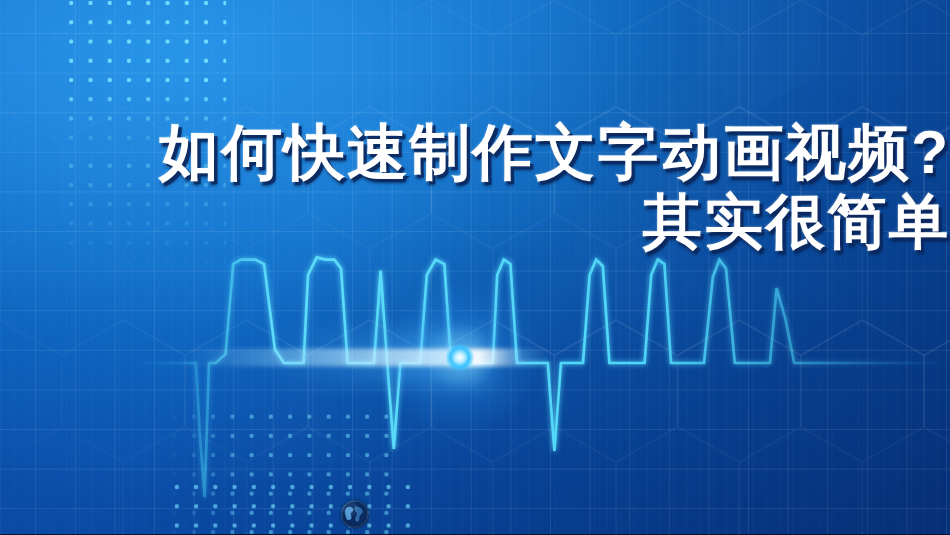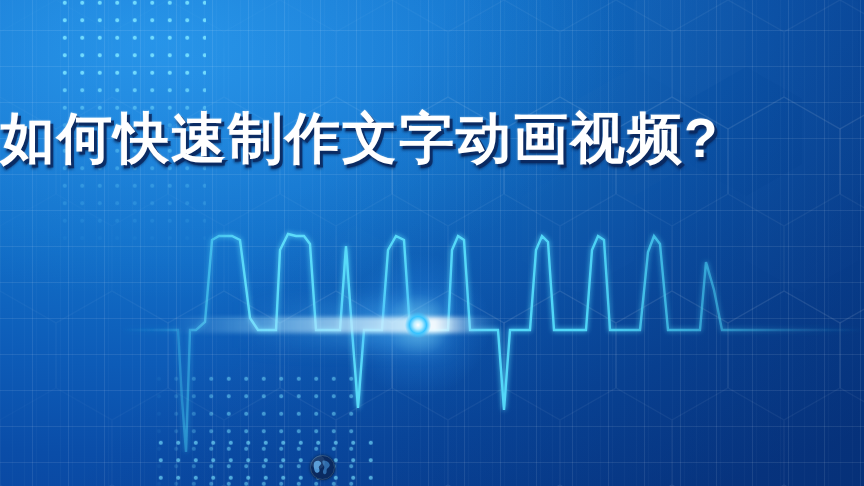--- a/index.html
+++ b/index.html
@@ -122,21 +122,21 @@
     width: 210px; height: 46px;
     margin: -23px 0 0 -178px;
     background: linear-gradient(to right, rgba(70,175,255,0) 0%, rgba(80,185,255,0.30) 60%, rgba(120,215,255,0.40) 92%, rgba(120,215,255,0) 100%);
     filter: blur(9px);
   }
 
   
   .title-block {
     position: absolute;
     left: 0; right: 0; top: 106px;
-    text-align: left;
+    text-align: right;
   }
   .title-line {
     color: #ffffff;
     font-weight: 700;
     font-size: 54px;
     line-height: 64px;
     letter-spacing: 2px;
     white-space: nowrap;
     text-shadow:
       3px 3px 0 rgba(10,40,95,0.85),
@@ -247,20 +247,21 @@
     </svg>
   </div>
 
   <div class="flare-streak2"></div>
   <div class="flare-halo"></div>
   <div class="flare-streak"></div>
   <div class="flare-core"></div>
 
   <div class="title-block">
     <div class="title-line l1">如何快速制作文字动画视频?</div>
+    <div class="title-line l2">其实很简单</div>
   </div>
 
 
   <div class="globe">
     <svg viewBox="0 0 25 25" aria-hidden="true">
       <circle cx="12.5" cy="12.5" r="12" fill="#0a2a60"></circle>
       <circle cx="12.5" cy="12.5" r="12" fill="none" stroke="rgba(140,200,255,0.45)" stroke-width="0.8"></circle>
       <path d="M4.5,7 C7,5 9.5,5.5 11,7.5 C12,9 10,10 9,11.5 C8,13 10,14 9.5,16 C9,18 6,18.5 5,16.5 C4,14.5 3,9 4.5,7 Z" fill="#5aa8e8" opacity="0.85"></path>
       <path d="M13,5.5 C15.5,5 18.5,6.5 19.5,9 C20.5,11.5 18,12.5 17,14 C16,15.5 17.5,17.5 15.5,19 C14,20 12.5,18 13,16 C13.5,14 15,13 14,11 C13,9 11.5,7 13,5.5 Z" fill="#3f87cc" opacity="0.7"></path>
       <ellipse cx="12.5" cy="12.5" rx="12" ry="12" fill="none" stroke="rgba(0,0,0,0.25)" stroke-width="1.2"></ellipse>

